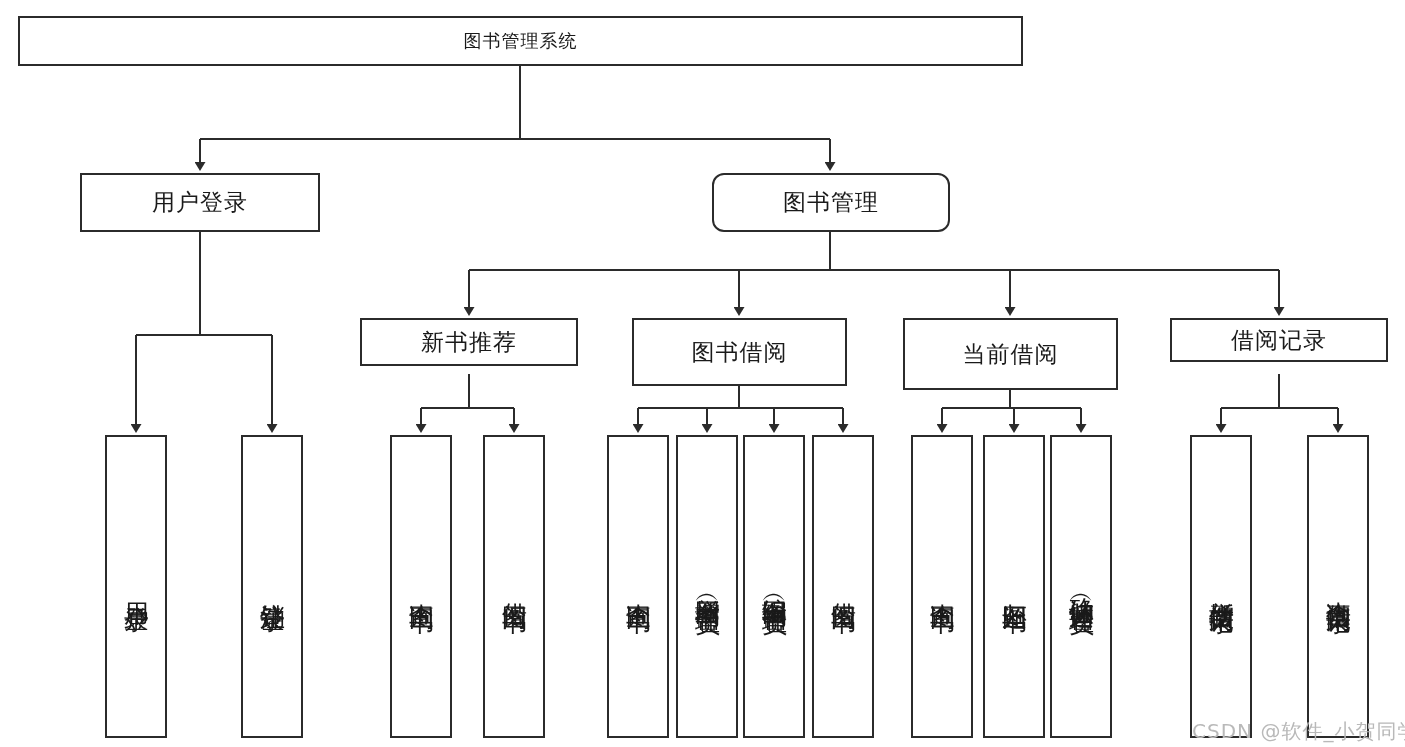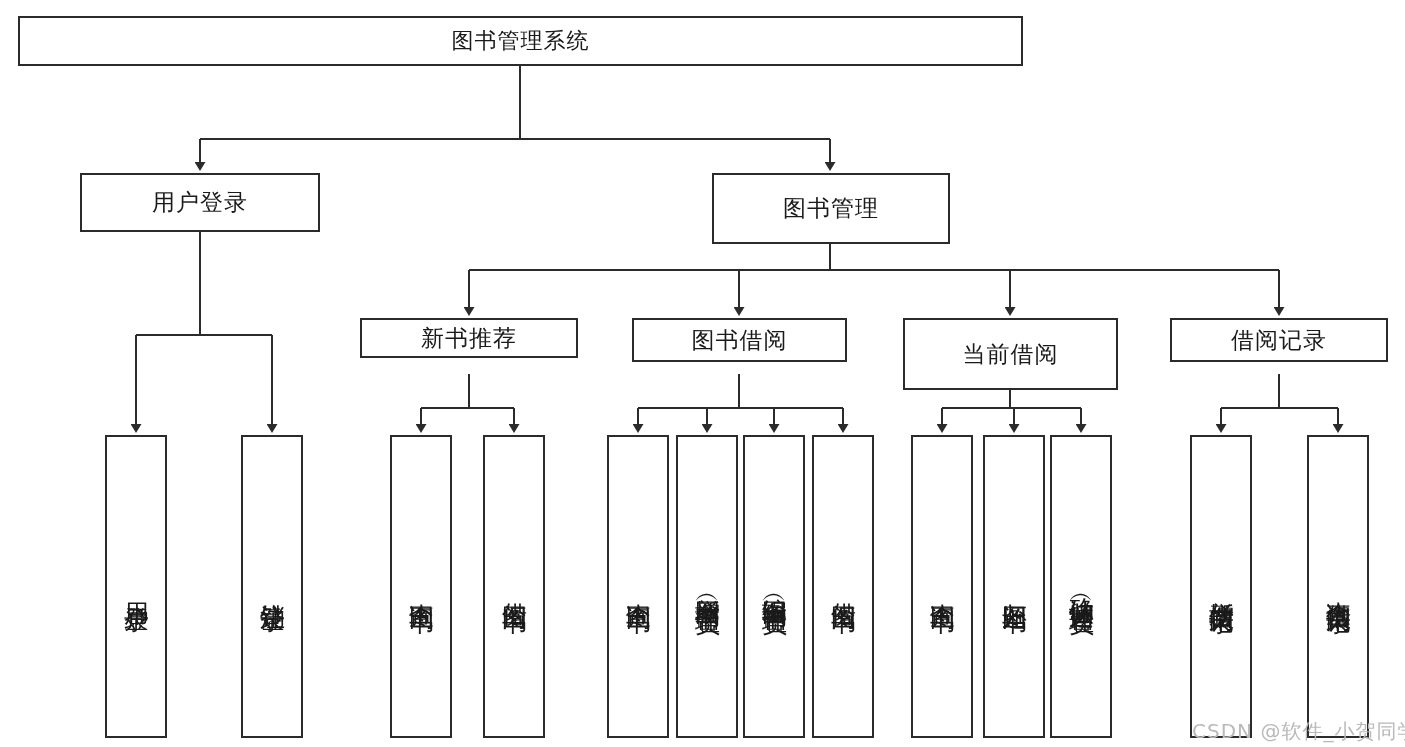--- a/index.html
+++ b/index.html
@@ -37,21 +37,21 @@
     overflow: hidden;
   }
   .node-h .label {
     font-size: 23px;
     color: #1a1a1a;
     letter-spacing: 1px;
     line-height: 1;
     white-space: nowrap;
   }
   .node-root .label {
-    font-size: 22px;
+    font-size: 18px;
   }
   .node-v {
     align-items: center;
     justify-content: center;
   }
   .node-v .label {
     writing-mode: vertical-rl;
     text-orientation: upright;
     font-size: 25px;
     color: #1a1a1a;
@@ -124,28 +124,28 @@
     </g>
   </svg>
 
   <div class="node node-h node-root" style="left: 18px; top: 16px; width: 1005px; height: 50px;">
     <span class="label">图书管理系统</span>
   </div>
 
   <div class="node node-h" style="left: 80px; top: 173px; width: 240px; height: 59px;">
     <span class="label">用户登录</span>
   </div>
-  <div class="node node-h" style="left: 712px; top: 173px; width: 238px; height: 71px;">
+  <div class="node node-h" style="left: 712px; top: 173px; width: 238px; height: 59px; border-radius: 12px;">
     <span class="label">图书管理</span>
   </div>
 
-  <div class="node node-h" style="left: 360px; top: 318px; width: 218px; height: 40px;">
+  <div class="node node-h" style="left: 360px; top: 318px; width: 218px; height: 48px;">
     <span class="label">新书推荐</span>
   </div>
-  <div class="node node-h" style="left: 632px; top: 318px; width: 215px; height: 44px;">
+  <div class="node node-h" style="left: 632px; top: 318px; width: 215px; height: 68px;">
     <span class="label">图书借阅</span>
   </div>
   <div class="node node-h" style="left: 903px; top: 318px; width: 215px; height: 72px;">
     <span class="label">当前借阅</span>
   </div>
   <div class="node node-h" style="left: 1170px; top: 318px; width: 218px; height: 44px;">
     <span class="label">借阅记录</span>
   </div>
 
   <div class="node node-v" style="left: 105px; top: 435px; width: 62px; height: 303px;">

